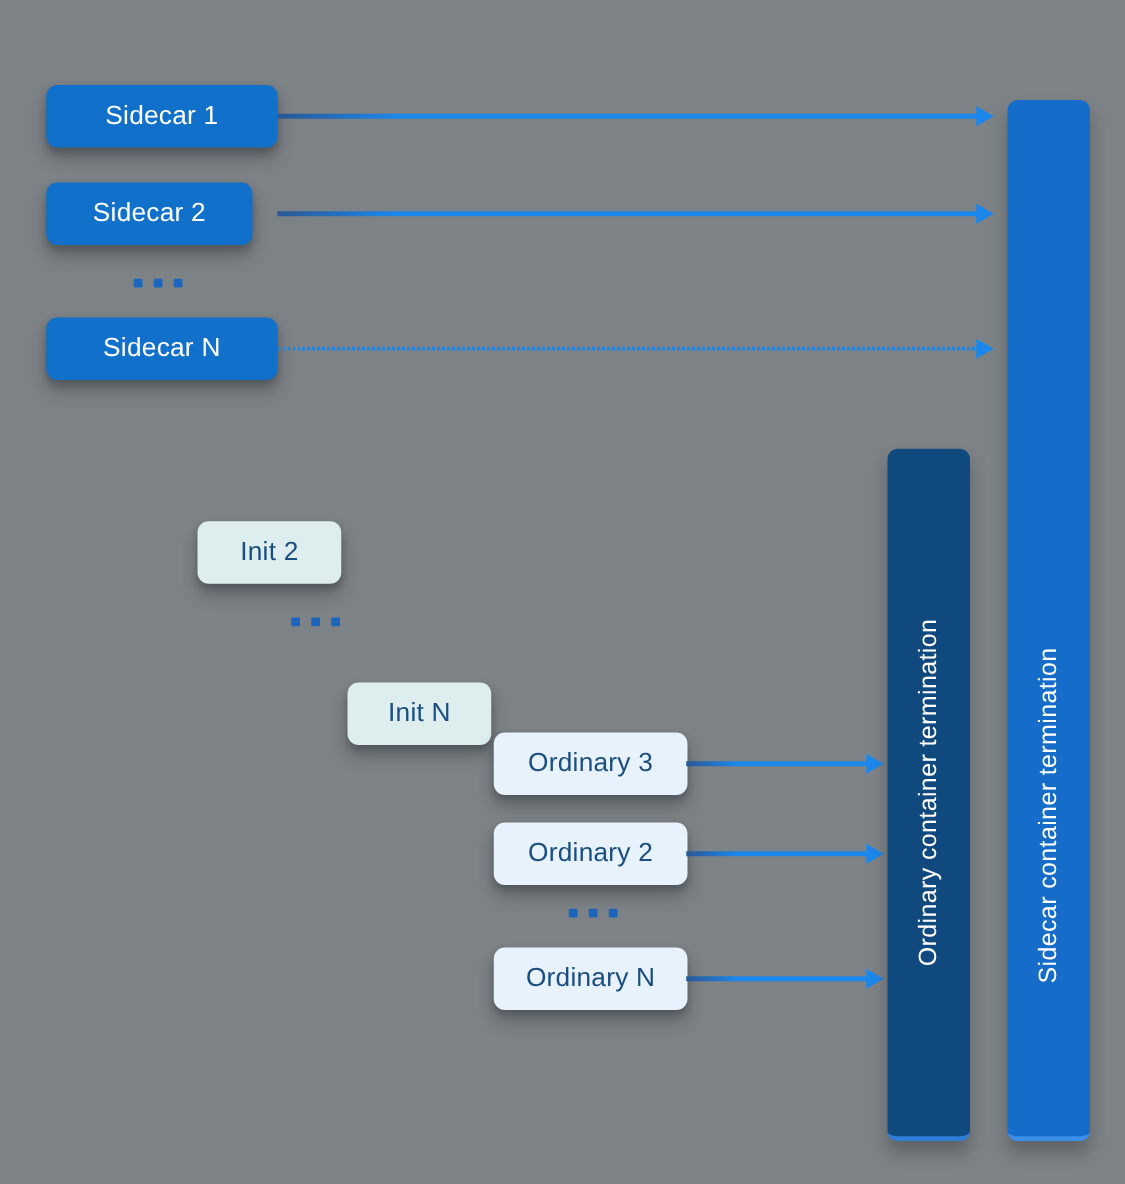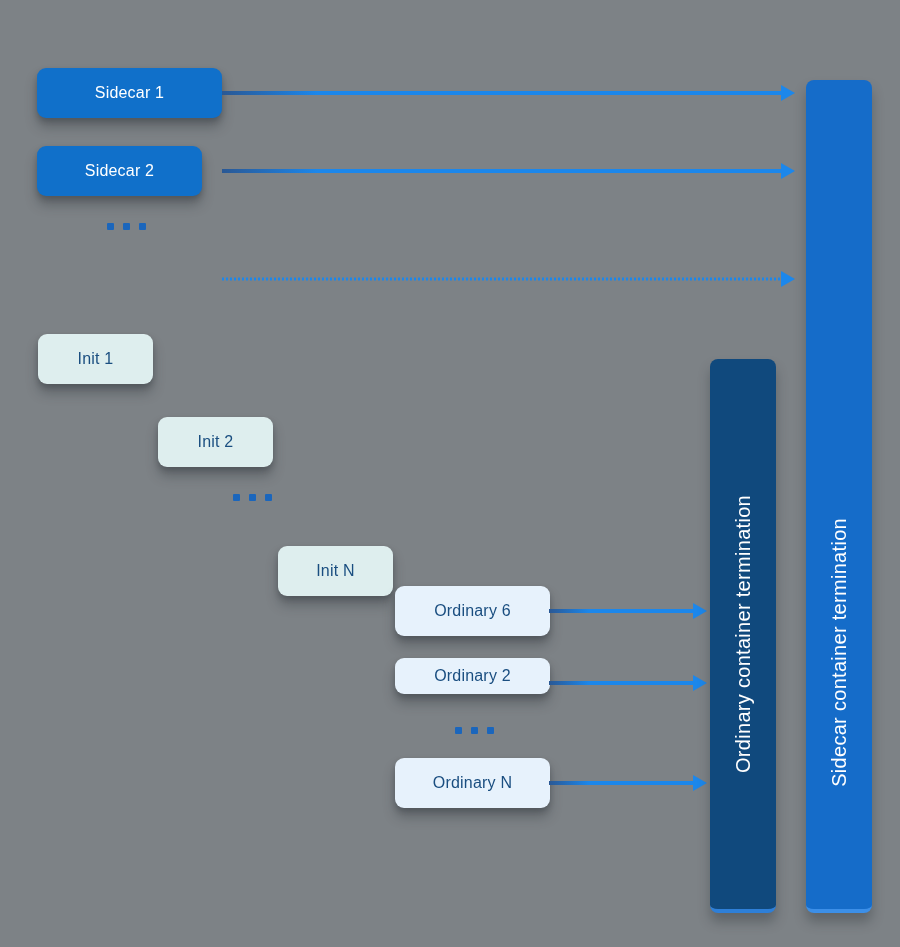--- a/index.html
+++ b/index.html
@@ -28,21 +28,21 @@
   }
   .box {
     position: absolute;
     display: flex;
     align-items: center;
     justify-content: center;
     border-radius: 9px;
     box-shadow: 0 9px 12px rgba(40, 45, 52, 0.35), 0 3px 5px rgba(40, 45, 52, 0.25);
   }
   .box .box-label {
-    font-size: 16px;
+    font-size: 21px;
     letter-spacing: 0.2px;
     white-space: nowrap;
   }
   .box.sidecar { background: var(--sidecar-box); }
   .box.sidecar .box-label { color: #ffffff; }
   .box.init { background: var(--init-box); }
   .box.init .box-label { color: var(--dark-text); }
   .box.ordinary { background: var(--ordinary-box); }
   .box.ordinary .box-label { color: var(--dark-text); }
 
@@ -107,53 +107,53 @@
     <span class="box-label">Sidecar 1</span>
   </div>
   <div class="box sidecar" style="left:37px; top:146px; width:165px; height:50px;">
     <span class="box-label">Sidecar 2</span>
   </div>
   <div class="dots" style="left:107px; top:223px;">
     <span class="dot"></span>
     <span class="dot"></span>
     <span class="dot"></span>
   </div>
+  <div class="box sidecar" style="left:37px; top:254px; width:185px; height:50px;">
+    <span class="box-label">Sidecar N</span>
+  </div>
 
   <div class="arrow" style="left:222px; top:85px; width:573px;">
     <div class="arrow-line solid-long"></div>
     <div class="arrow-head"></div>
   </div>
   <div class="arrow" style="left:222px; top:163px; width:573px;">
     <div class="arrow-line solid-long"></div>
     <div class="arrow-head"></div>
   </div>
   <div class="arrow" style="left:222px; top:271px; width:573px;">
     <div class="arrow-line dotted"></div>
     <div class="arrow-head"></div>
   </div>
 
-  <div class="box init" style="left:38px; top:334px; width:115px; height:50px;">
-    <span class="box-label">Init 1</span>
-  </div>
   <div class="box init" style="left:158px; top:417px; width:115px; height:50px;align-items:center;">
     <span class="box-label">Init 2</span>
   </div>
   <div class="dots" style="left:233px; top:494px;">
     <span class="dot"></span>
     <span class="dot"></span>
     <span class="dot"></span>
   </div>
   <div class="box init" style="left:278px; top:516px; width:115px; height:50px;margin-top:30px;">
     <span class="box-label">Init N</span>
   </div>
 
   <div class="box ordinary" style="left:395px; top:586px; width:155px; height:50px;">
-    <span class="box-label">Ordinary 6</span>
+    <span class="box-label">Ordinary 3</span>
   </div>
-  <div class="box ordinary" style="left:395px; top:658px; width:155px; height:36px;">
+  <div class="box ordinary" style="left:395px; top:658px; width:155px; height:50px;">
     <span class="box-label">Ordinary 2</span>
   </div>
   <div class="dots" style="left:455px; top:727px;">
     <span class="dot"></span>
     <span class="dot"></span>
     <span class="dot"></span>
   </div>
   <div class="box ordinary" style="left:395px; top:758px; width:155px; height:50px;">
     <span class="box-label">Ordinary N</span>
   </div>

